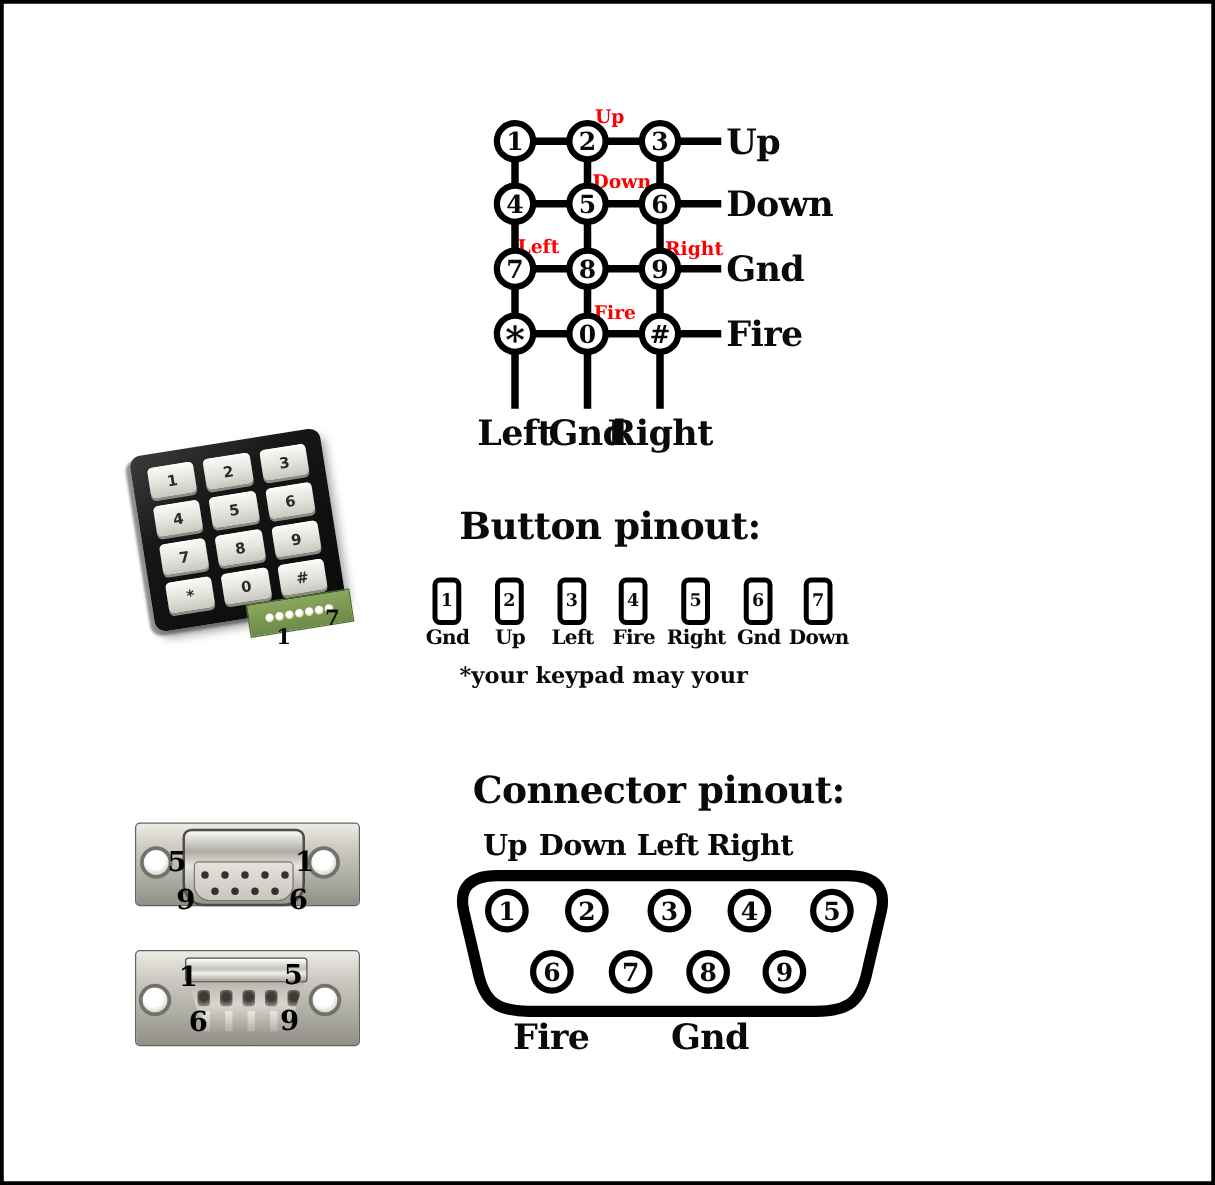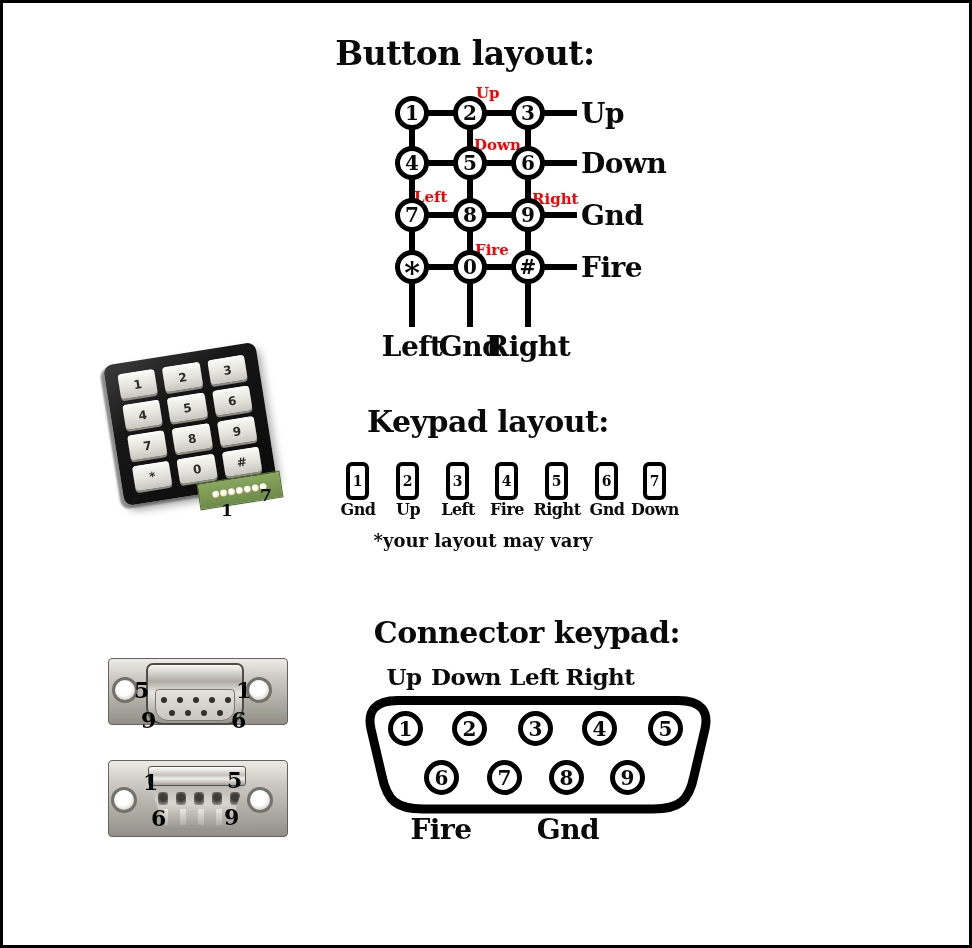--- a/index.html
+++ b/index.html
@@ -118,21 +118,20 @@
     border-radius: 50%; background: #fff; display: flex; align-items: center;
     justify-content: center; font-weight: bold; font-size: 20px;
   }
   .botlabel { position: absolute; top: 810px; width: 110px; text-align: center; font-weight: bold; font-size: 28px; letter-spacing: -0.5px; }
 </style>
 </head>
 <body>
 
 <div class="page">
 
-  <div class="abs title t1" style="left:262px; top:31px; width:400px;">Button layout:</div>
 
   <div class="hline" style="left:409px; top:107px; width:165px;"></div>
   <div class="hline" style="left:409px; top:157px; width:165px;"></div>
   <div class="hline" style="left:409px; top:209px; width:165px;"></div>
   <div class="hline" style="left:409px; top:261px; width:165px;"></div>
   <div class="vline" style="left:406px; top:110px; height:214px;"></div>
   <div class="vline" style="left:464px; top:110px; height:214px;"></div>
   <div class="vline" style="left:522px; top:110px; height:214px;"></div>
 
   <div class="red" style="left:473px; top:81px;">Up</div>
@@ -186,39 +185,39 @@
       <span class="kp-pad"></span>
       <span class="kp-pad"></span>
       <span class="kp-pad"></span>
       <span class="kp-pad"></span>
       <span class="kp-pad"></span>
     </div>
     <div class="kp-pin-label" style="left:120px; top:152px;">1</div>
     <div class="kp-pin-label" style="left:159px; top:137px;">7</div>
   </div>
 
-  <div class="abs title t2" style="left:285px; top:401px; width:400px;">Keypad layout:</div>
+  <div class="abs title t2" style="left:285px; top:401px; width:400px;">Button pinout:</div>
 
   <div class="pinbox" style="left:343px;">1</div>
   <div class="pinbox" style="left:393px;">2</div>
   <div class="pinbox" style="left:443px;">3</div>
   <div class="pinbox" style="left:492px;">4</div>
   <div class="pinbox" style="left:542px;">5</div>
   <div class="pinbox" style="left:592px;">6</div>
   <div class="pinbox" style="left:640px;">7</div>
 
   <div class="pinlabel" style="left:320px;">Gnd</div>
   <div class="pinlabel" style="left:370px;">Up</div>
   <div class="pinlabel" style="left:420px;">Left</div>
   <div class="pinlabel" style="left:469px;">Fire</div>
   <div class="pinlabel" style="left:519px;">Right</div>
   <div class="pinlabel" style="left:569px;">Gnd</div>
   <div class="pinlabel" style="left:617px;">Down</div>
 
-  <div class="note" style="left:330px; top:527px; width:300px; font-size:18px;">*your layout may vary</div>
+  <div class="note" style="left:330px; top:527px; width:300px; font-size:18px;">*your keypad may your</div>
 
   <div class="conn-photo" style="left:100px; top:645px; height:85px;">
     <div class="flange" style="left:5px; top:10px; height:67px;"></div>
     <div class="screw" style="left:9px; top:29px;"></div>
     <div class="screw" style="left:143px; top:29px;"></div>
     <div class="shroud">
       <div class="dinsert">
         <span class="hole" style="left:5px;  top:7px;"></span>
         <span class="hole" style="left:21px; top:7px;"></span>
         <span class="hole" style="left:37px; top:7px;"></span>
@@ -252,21 +251,21 @@
       <span class="ridge" style="left:50px;"></span>
       <span class="ridge" style="left:68px;"></span>
       <span class="ridge" style="left:86px;"></span>
     </div>
     <div class="photo-num" style="left:40px;  top:16px;">1</div>
     <div class="photo-num" style="left:124px; top:14px;">5</div>
     <div class="photo-num" style="left:48px;  top:52px;">6</div>
     <div class="photo-num" style="left:121px; top:51px;">9</div>
   </div>
 
-  <div class="abs title t2" style="left:324px; top:612px; width:400px;">Connector keypad:</div>
+  <div class="abs title t2" style="left:324px; top:612px; width:400px;">Connector pinout:</div>
 
   <div class="dirlabel" style="left:356px;">Up</div>
   <div class="dirlabel" style="left:418px;">Down</div>
   <div class="dirlabel" style="left:486px;">Left</div>
   <div class="dirlabel" style="left:552px;">Right</div>
 
   <svg class="abs" style="left:355px; top:685px;" width="362" height="132" viewBox="0 0 362 132">
     <path d="M 40 12.5 H 320 C 343 12.5 351 23 347 41 L 336 88 C 331 113 321 121 295 121 H 65 C 39 121 29 113 24 88 L 13 41 C 9 23 17 12.5 40 12.5 Z" fill="#ffffff" stroke="#000000" stroke-width="9" stroke-linejoin="round"></path>
   </svg>
 

